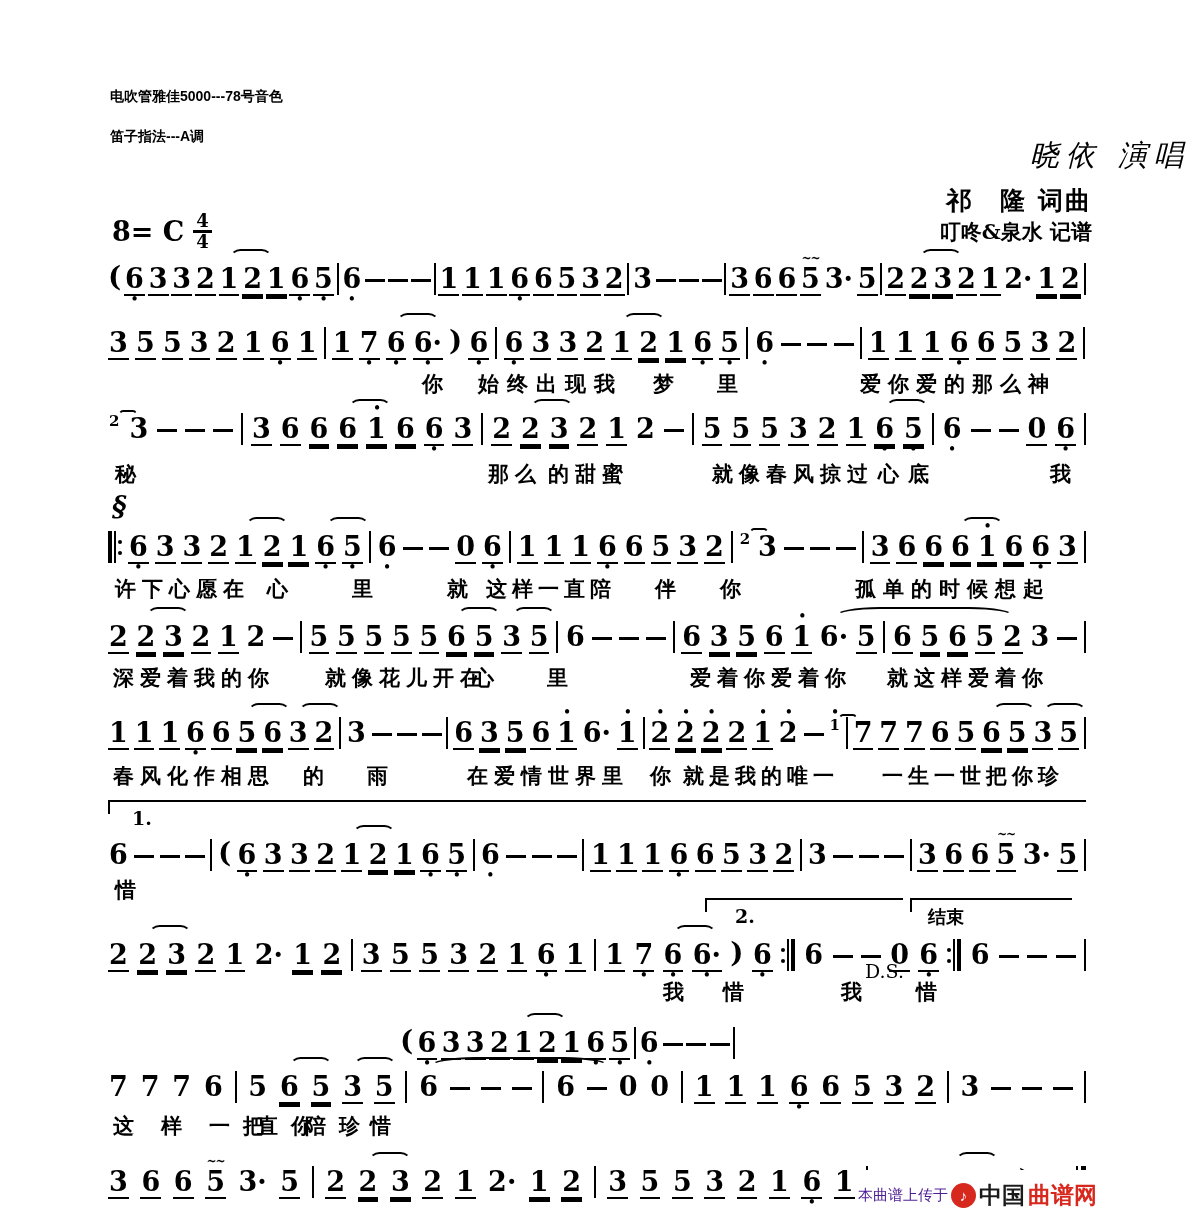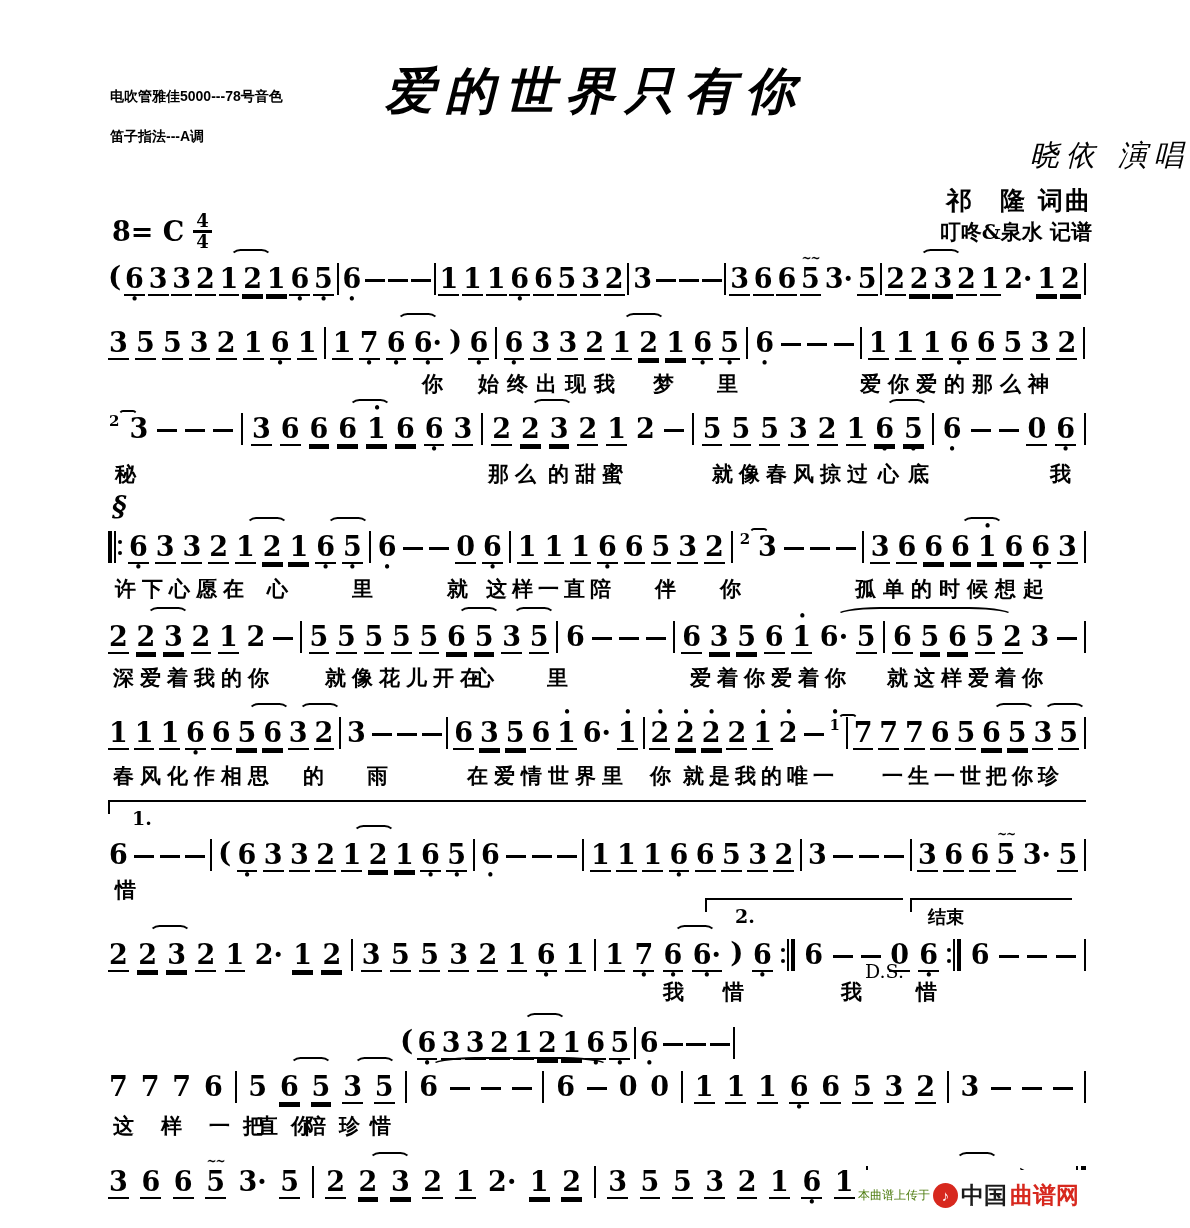--- a/index.html
+++ b/index.html
@@ -51,34 +51,33 @@
   .arc.g{width:16px;top:8px;left:80%;height:10px}
   .lyr{position:absolute;font-size:21px;font-weight:bold;white-space:nowrap;color:#000}
   .volta{position:absolute;height:12px;border-top:2px solid #000;border-left:2px solid #000}
   .vlabel{position:absolute;left:22px;top:5px;font-size:19px;font-weight:bold;
           font-family:"DejaVu Serif",serif;white-space:nowrap}
   .elabel{position:absolute;left:16px;top:5px;font-size:18px;font-weight:bold;white-space:nowrap}
   .ds{position:absolute;font-family:"DejaVu Serif",serif;font-size:19px}
   
   .wm{position:absolute;left:858px;top:1170px;width:240px;height:50px;background:#fff;
       display:flex;align-items:center;gap:3px;white-space:nowrap}
-  .wm-pre{font-size:12px;color:#4d7c0f}
+  .wm-pre{font-size:15px;color:#4c1d95}
   .wm-logo{width:25px;height:25px;border-radius:50%;background:#d7281e;color:#fff;
            display:inline-flex;align-items:center;justify-content:center;font-size:15px;flex:none}
   .wm-black{font-size:23px;font-weight:bold;color:#1a1a1a}
   .wm-red{font-size:23px;font-weight:bold;color:#d7281e}
 </style>
 </head>
 <body>
 
 <div class="page">
 
   <div class="abs hnote" style="top:88px">电吹管雅佳5000---78号音色</div>
   <div class="abs hnote" style="top:128px">笛子指法---A调</div>
-  <div class="abs title">爱的世界只有你</div>
   <div class="abs subtitle">晓依 演唱</div>
   <div class="abs credit credit1">祁　隆 词曲</div>
   <div class="abs credit credit2">叮咚&amp;泉水 记谱</div>
 
   <div class="abs keysig">
     <span>8= C</span>
     <span class="frac">
       <b>4</b>
       <b>4</b>
     </span>

